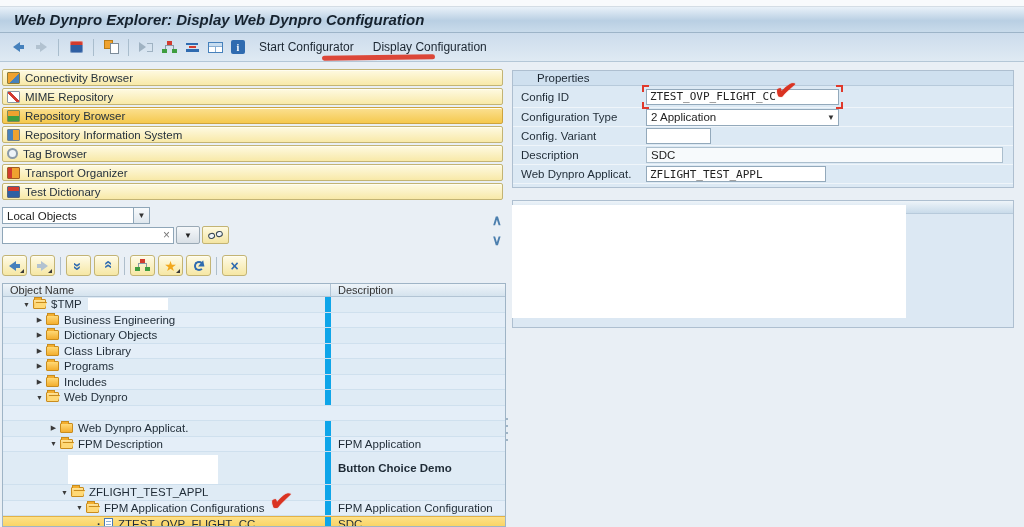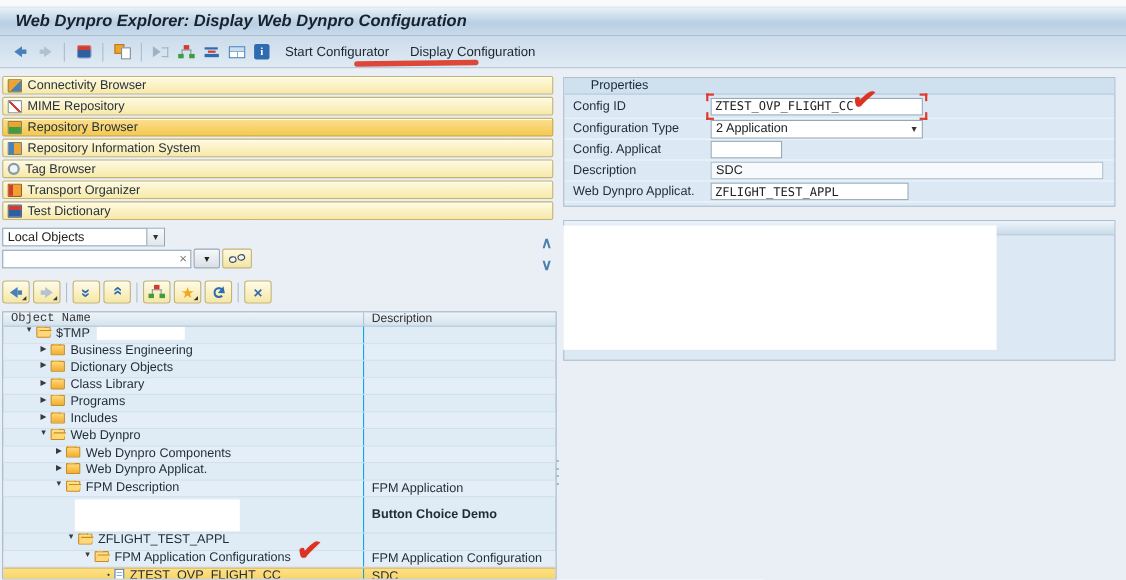--- a/index.html
+++ b/index.html
@@ -94,27 +94,27 @@
   .refresh { width:10px; height:10px; border:2px solid #2f6bb0; border-radius:50%; border-right-color:transparent; position:relative; }
   .refresh::after { content:''; position:absolute; right:-3px; top:-2px; border-top:4px solid transparent;
     border-bottom:4px solid transparent; border-left:5px solid #2f6bb0; transform:rotate(40deg); }
   .xico { color:#2f6bb0; font-weight:bold; font-size:14px; }
 
   
   .tree-table { position:absolute; left:0; top:214px; width:504px; height:244px; border:1px solid #9fb4c6;
     background:#dfebf5; overflow:hidden; }
   .thead { display:flex; height:13px; background:linear-gradient(180deg,#eef4f9,#d5e3ee);
     border-bottom:1px solid #b2c4d4; font-size:11px; color:#333; }
-  .th1 { width:328px; padding-left:7px; border-right:1px solid #b2c4d4; line-height:13px;font-family:Liberation Mono, monospace; }
+  .th1 { width:328px; padding-left:7px; border-right:1px solid #b2c4d4; line-height:13px; }
   .th2 { flex:1; padding-left:7px; line-height:13px; }
   .trow { display:flex; height:15.5px; border-bottom:1px solid #cfe0ee; cursor:pointer; }
   .trow.alt { background:#e4eef8; }
   .trow.tall { height:33px;font-weight:bold; }
   .trow.selected { background:linear-gradient(180deg,#fde189,#f8cd52); border-top:1px solid #e3b246; }
-  .tname { width:328px; border-right:1px solid #0ea5e9; display:flex; align-items:flex-start; overflow:hidden; white-space:nowrap; font-size:11.5px; color:#1f2b36; }
+  .tname { width:328px; border-right:6px solid #0ea5e9; display:flex; align-items:center; overflow:hidden; white-space:nowrap; font-size:11.5px; color:#1f2b36; }
   .tdesc { flex:1; display:flex; align-items:center; padding-left:7px; font-size:11.5px; color:#1f2b36; overflow:hidden; white-space:nowrap; }
   .exp { width:11px; flex:none; font-size:7px; color:#3a3a3a; text-align:center; cursor:pointer; }
   .bullet { width:8px; flex:none; font-weight:bold; text-align:center; }
   .folder { position:relative; flex:none; width:13px; height:10px; margin:0 5px 0 1px;
     background:linear-gradient(180deg,#ffd977,#f3ae2e); border:1px solid #c98c1d; border-radius:1px; }
   .folder::before { content:''; position:absolute; top:-3px; left:0; width:6px; height:2px;
     background:#f3ae2e; border:1px solid #c98c1d; border-bottom:none; }
   .folder.open { background:linear-gradient(180deg,#ffe49a,#f6bc45); }
   .folder.open::after { content:''; position:absolute; left:1px; bottom:0; width:11px; height:5px;
     background:#ffd977; border-top:1px solid #c98c1d; transform:skewX(-18deg); }
@@ -383,25 +383,20 @@
       <div class="trow">
         <div class="tname" style="padding-left:31px">
           <span class="exp">▼</span>
           <span class="folder open"></span>
           <span>Web Dynpro</span>
         </div>
         <div class="tdesc"></div>
       </div>
 
       <div class="trow alt">
-        <div class="tname" style="padding-left:45px">
-          <span class="exp">▶</span>
-          <span class="folder"></span>
-          <span>Web Dynpro Components</span>
-        </div>
         <div class="tdesc"></div>
       </div>
 
       <div class="trow">
         <div class="tname" style="padding-left:45px">
           <span class="exp">▶</span>
           <span class="folder"></span>
           <span>Web Dynpro Applicat.</span>
         </div>
         <div class="tdesc"></div>
@@ -473,21 +468,21 @@
 
     <div class="prow">
       <span class="plabel">Configuration Type</span>
       <span class="dd">
         <span class="val">2 Application</span>
         <span class="arr">▼</span>
       </span>
     </div>
 
     <div class="prow">
-      <span class="plabel">Config. Applicat</span>
+      <span class="plabel">Config. Variant</span>
       <input class="field" style="width: 65px;" value="">
     </div>
 
     <div class="prow">
       <span class="plabel">Description</span>
       <span class="ro-field">SDC</span>
     </div>
 
     <div class="prow">
       <span class="plabel">Web Dynpro Applicat.</span>

